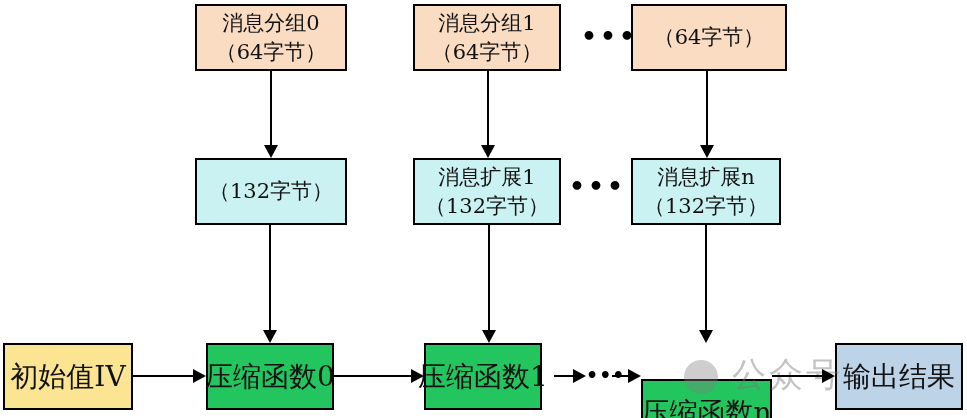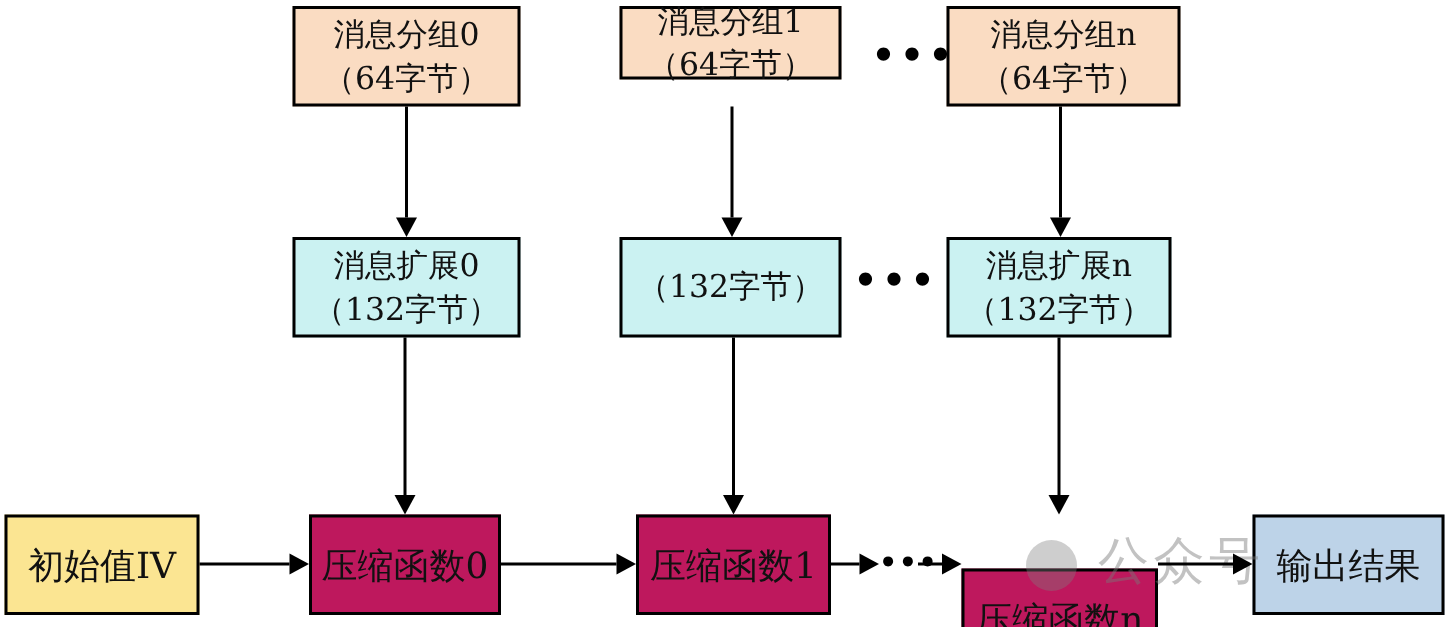--- a/index.html
+++ b/index.html
@@ -5,24 +5,24 @@
   html,body{margin:0;padding:0;background:#ffffff;}
   .stage{
     position:relative;width:967px;height:418px;background:#ffffff;overflow:hidden;
     font-family:"DejaVu Serif","Liberation Serif",serif;color:#111;
   }
   .box{
     position:absolute;box-sizing:border-box;border:2px solid #000;
     display:flex;flex-direction:column;align-items:center;justify-content:center;
     text-align:center;font-size:21px;line-height:29px;z-index:1;white-space:nowrap;
   }
-  .box.single{font-size:24px;line-height:24px;text-align:right;}
+  .box.single{font-size:28px;line-height:24px;text-align:right;}
   .peach{background:#FADCC2;}
   .cyan{background:#CBF2F2;}
-  .green{background:#be185d;}
+  .green{background:#22c55e;}
   .yellow{background:#FBE592;}
   .blue{background:#BDD3E8;}
   .vline{position:absolute;width:2px;background:#000;z-index:3;}
   .vhead{position:absolute;width:0;height:0;border-left:7px solid transparent;
          border-right:7px solid transparent;border-top:13px solid #000;z-index:3;}
   .hline{position:absolute;height:2px;background:#000;z-index:3;}
   .hhead{position:absolute;width:0;height:0;border-top:7px solid transparent;
          border-bottom:7px solid transparent;border-left:13px solid #000;z-index:3;}
   .dots{position:absolute;font-weight:bold;color:#000;z-index:3;
         font-family:"DejaVu Sans","Liberation Sans",sans-serif;}
@@ -36,42 +36,41 @@
 </style>
 </head>
 <body>
 
 <div class="stage">
 
   <div class="box peach" style="left:195px;top:4px;width:152px;height:67px;">
     <div>消息分组0</div>
     <div>（64字节）</div>
   </div>
-  <div class="box peach" style="left:413px;top:4px;width:148px;height:49px;">
+  <div class="box peach" style="left:413px;top:4px;width:148px;height:67px;">
     <div>消息分组1</div>
     <div>（64字节）</div>
   </div>
   <div class="dots big" style="left:581px;top:23px;">•••</div>
   <div class="box peach" style="left:631px;top:4px;width:156px;height:67px;">
-    <div>消息分组n</div>
     <div>（64字节）</div>
   </div>
 
   <div class="vline" style="left:270px;top:71px;height:74px;"></div>
   <div class="vhead" style="left:264px;top:145px;"></div>
   <div class="vline" style="left:487px;top:71px;height:74px;"></div>
   <div class="vhead" style="left:481px;top:145px;"></div>
   <div class="vline" style="left:706px;top:71px;height:74px;"></div>
   <div class="vhead" style="left:700px;top:145px;"></div>
 
   <div class="box cyan" style="left:195px;top:158px;width:152px;height:67px;">
-    <div>消息扩展0</div>
     <div>（132字节）</div>
   </div>
   <div class="box cyan" style="left:413px;top:158px;width:148px;height:67px;">
+    <div>消息扩展1</div>
     <div>（132字节）</div>
   </div>
   <div class="dots big" style="left:569px;top:173px;">•••</div>
   <div class="box cyan" style="left:631px;top:158px;width:150px;height:67px;">
     <div>消息扩展n</div>
     <div>（132字节）</div>
   </div>
 
   <div class="vline" style="left:269px;top:225px;height:105px;"></div>
   <div class="vhead" style="left:263px;top:330px;"></div>
@@ -87,21 +86,21 @@
   <div class="hline" style="left:133px;top:375px;width:60px;"></div>
   <div class="hhead" style="left:193px;top:369px;"></div>
 
   <div class="box green single" style="left:206px;top:343px;width:128px;height:67px;">
     <div>压缩函数0</div>
   </div>
 
   <div class="hline" style="left:334px;top:375px;width:77px;"></div>
   <div class="hhead" style="left:411px;top:369px;"></div>
 
-  <div class="box green single" style="left:424px;top:343px;width:130px;height:67px;">
+  <div class="box green single" style="left:424px;top:343px;width:118px;height:67px;">
     <div>压缩函数1</div>
   </div>
 
   <div class="hline" style="left:554px;top:375px;width:19px;"></div>
   <div class="hhead" style="left:573px;top:369px;"></div>
   <div class="dots small" style="left:586px;top:364px;">•••</div>
   <div class="hline" style="left:612px;top:375px;width:16px;"></div>
   <div class="hhead" style="left:628px;top:369px;"></div>
 
   <div class="box green single" style="left:641px;top:343px;width:131px;height:67px;margin-top:36px;">

